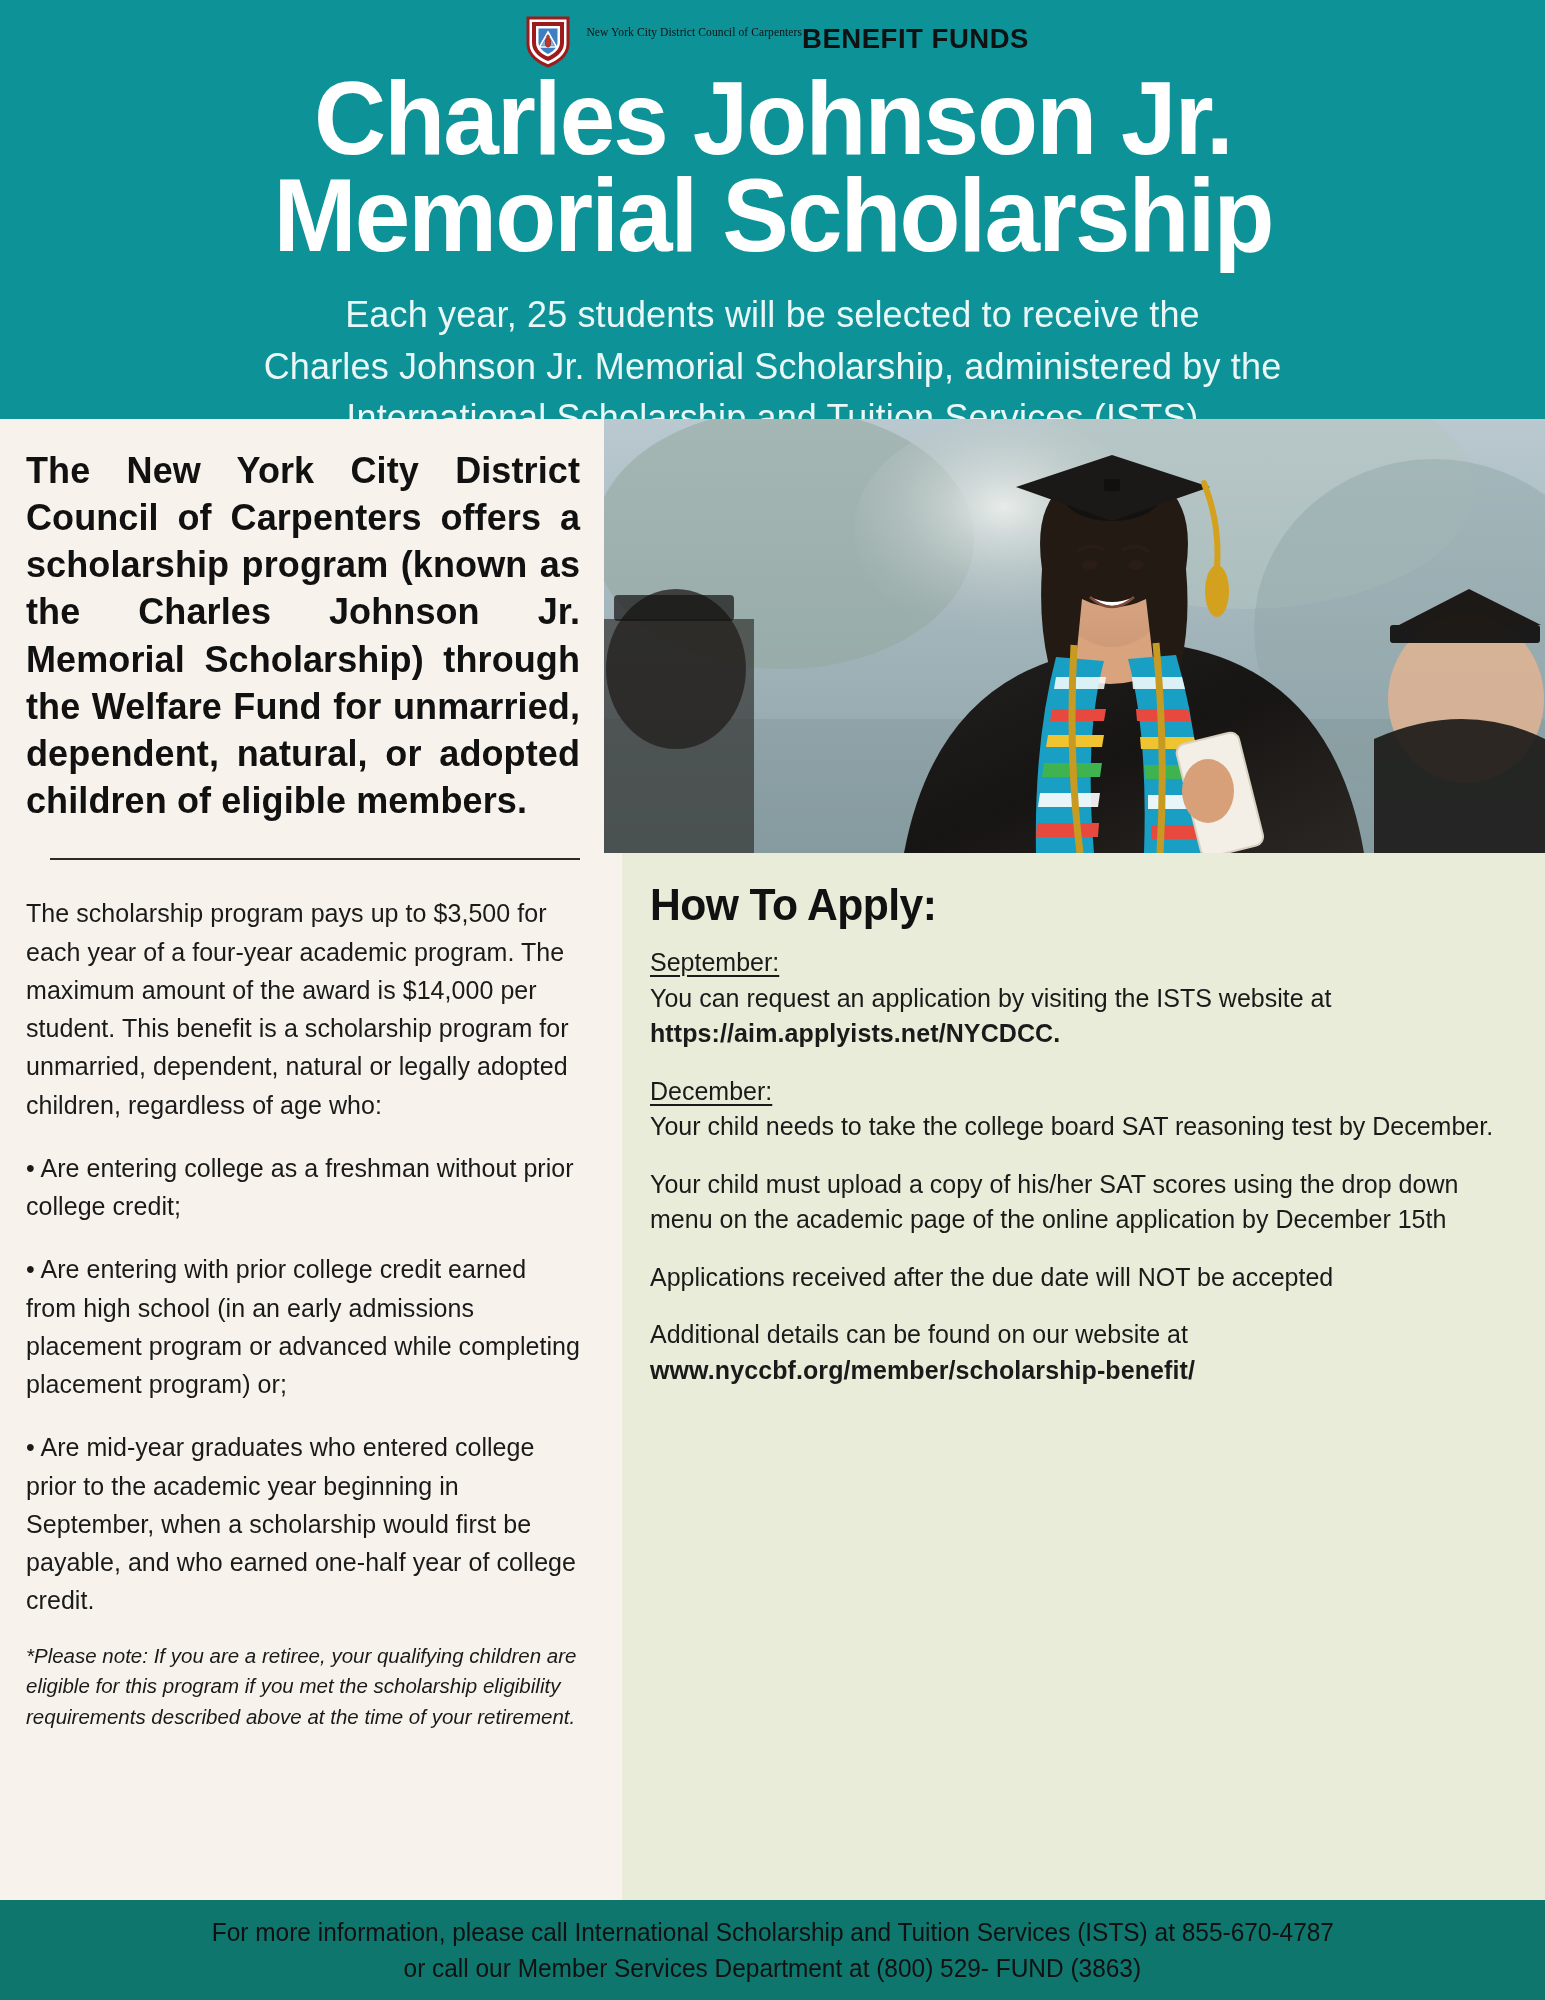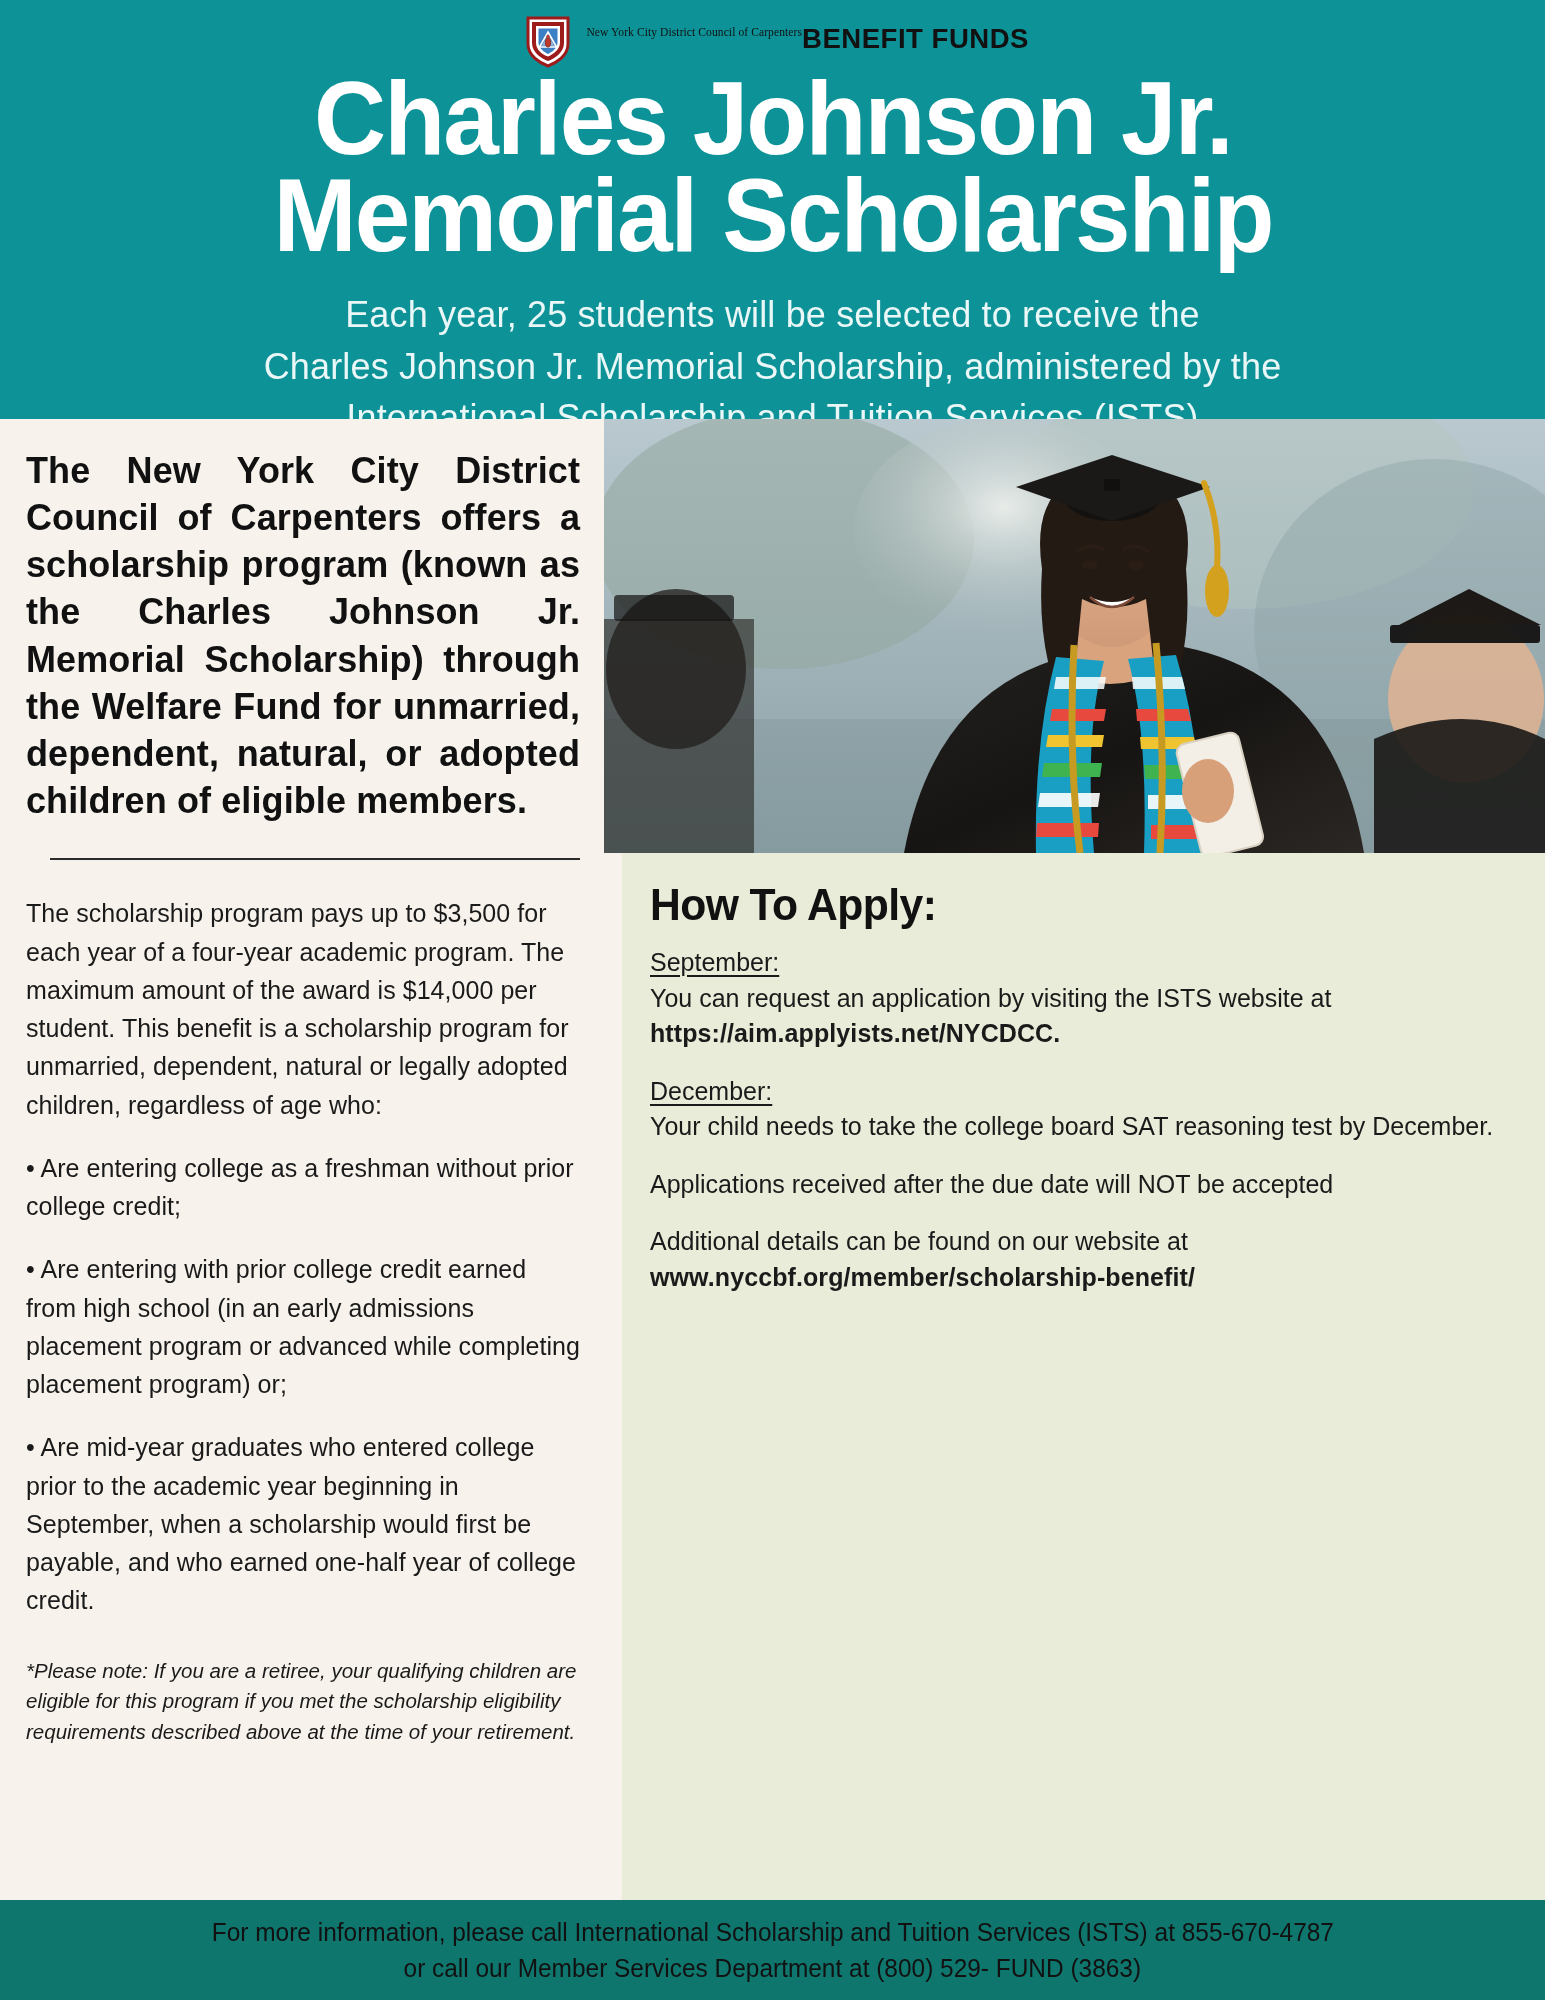--- a/index.html
+++ b/index.html
@@ -60,21 +60,21 @@
   .divider {
     width:530px; height:2px; background:#2b2b2b; margin:34px 0 0 24px;
   }
   .ltext {
     margin-top:34px; font-size:25px; line-height:1.53; color:#1a1a1a;
     font-weight:300; letter-spacing:.05px;
   }
   .ltext p { margin-bottom:25px; }
   .ltext p:last-child { margin-bottom:16px; }
   .note {
-    margin-top:36px; font-style:italic; font-size:20.5px; line-height:1.50;
+    margin-top:21px; font-style:italic; font-size:20.5px; line-height:1.50;
     color:#1a1a1a; font-weight:300;
   }
 
   
   .col-right { position:absolute; left:604px; top:0; width:941px; height:1481px; background:#F7F3EC; }
 
   .photo {
     position:absolute; left:0; top:0; width:941px; height:434px;
     overflow:hidden; background:#9fb4bf;
   }
@@ -260,20 +260,21 @@
         <div class="apply-title">How To Apply:</div>
         <div class="apply-body">
           <p>
             <span class="u">September:</span><br>
             <span>You can request an application by visiting the ISTS website at </span><span class="b">https://aim.applyists.net/NYCDCC.</span>
           </p>
           <p>
             <span class="u">December: </span><br>
             <span>Your child needs to take the college board SAT reasoning test by December.</span>
           </p>
+          <p>Your child must upload a copy of his/her SAT scores using the drop down menu on the academic page of the online application by December 15th</p>
           <p>Applications received after the due date will NOT be accepted</p>
           <p>
             <span>Additional details can be found on our website at </span><br>
             <span class="b">www.nyccbf.org/member/scholarship-benefit/</span>
           </p>
         </div>
       </div>
 
     </div>
   </div>

